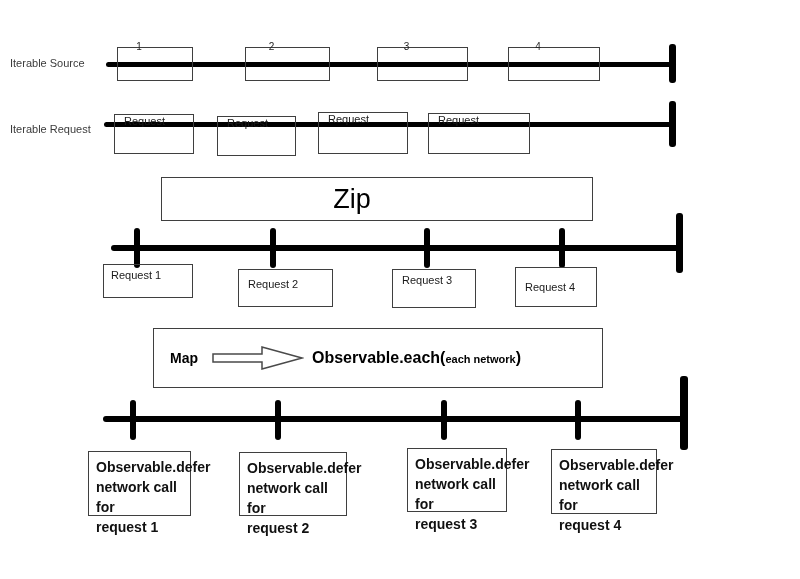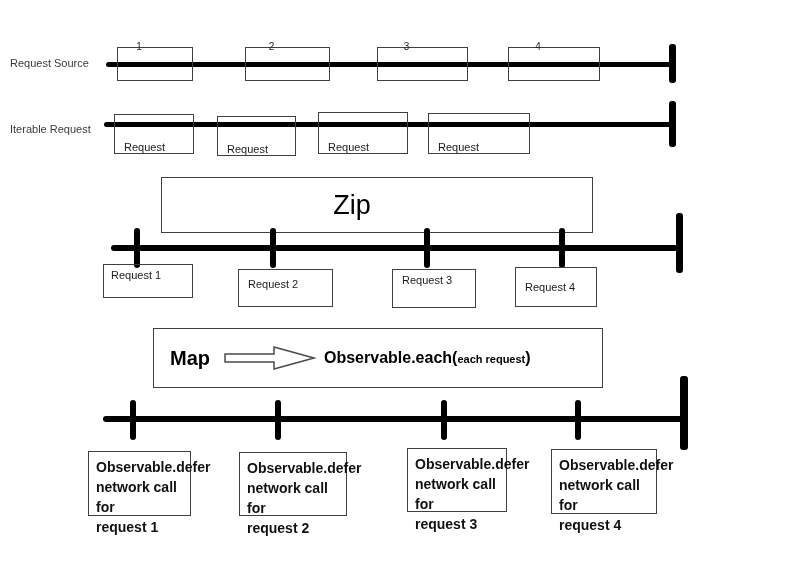--- a/index.html
+++ b/index.html
@@ -5,39 +5,39 @@
   html,body{margin:0;padding:0;background:#fff;}
   .canvas{position:relative;width:800px;height:579px;background:#ffffff;
     font-family:"Liberation Sans",sans-serif;overflow:hidden;color:#1a1a1a;}
   .row-label{position:absolute;font-size:11px;color:#3b3b3b;white-space:nowrap;}
   .tl-line{position:absolute;background:#000;border-radius:3px;}
   .tick{position:absolute;width:6px;height:40px;background:#000;border-radius:3px;}
   .endbar{position:absolute;background:#000;border-radius:3px;}
   .ebox{position:absolute;border:1px solid #3f3f3f;background:transparent;box-sizing:border-box;}
   .num{position:absolute;top:-8px;left:0;right:0;text-align:center;font-size:10px;
     color:#262626;transform:translateX(-16px);line-height:14px;background:transparent;}
-  .req-box{display:flex;align-items:flex-end;font-size:11px;color:#1a1a1a;}
+  .req-box{display:flex;align-items:flex-start;font-size:11px;color:#1a1a1a;}
   .req-box span{padding-left:9px;}
   .rq{font-size:11px;color:#1a1a1a;}
   .op-box{position:absolute;border:1px solid #3f3f3f;background:#fff;box-sizing:border-box;}
   .zip-title{width:100%;height:100%;display:flex;align-items:center;justify-content:center;
     font-size:27px;color:#000;padding-right:50px;box-sizing:border-box;}
   .map-content{width:100%;height:100%;display:flex;align-items:center;padding-left:16px;box-sizing:border-box;}
-  .map-label{font-size:20px;font-weight:bold;color:#000;}
+  .map-label{font-size:14px;font-weight:bold;color:#000;}
   .map-arrow{margin:0 8px 0 14px;display:flex;align-items:center;}
   .map-func{font-size:16px;font-weight:bold;color:#000;white-space:nowrap;}
   .map-func .arg{font-size:11px;font-weight:bold;}
   .defer-box{padding:5px 0 0 7px;font-size:14px;font-weight:bold;line-height:20px;color:#111;}
 </style>
 </head>
 <body>
 
 <div class="canvas">
 
-  <div class="row-label" style="left:10px;top:57px;">Request Source</div>
+  <div class="row-label" style="left:10px;top:57px;">Iterable Source</div>
   <div class="tl-line" style="left:106px;top:62px;width:570px;height:5px;"></div>
   <div class="endbar" style="left:669px;top:44px;width:7px;height:39px;"></div>
 
   <div class="ebox" style="left:117px;top:47px;width:76px;height:34px;">
     <div class="num">1</div>
   </div>
   <div class="ebox" style="left:245px;top:47px;width:85px;height:34px;">
     <div class="num">2</div>
   </div>
   <div class="ebox" style="left:377px;top:47px;width:91px;height:34px;">
@@ -57,21 +57,21 @@
   <div class="ebox req-box" style="left:217px;top:116px;width:79px;height:40px;">
     <span>Request</span>
   </div>
   <div class="ebox req-box" style="left:318px;top:112px;width:90px;height:42px;">
     <span>Request</span>
   </div>
   <div class="ebox req-box" style="left:428px;top:113px;width:102px;height:41px;">
     <span>Request</span>
   </div>
 
-  <div class="op-box" style="left:161px;top:177px;width:432px;height:56px;">
+  <div class="op-box" style="left:161px;top:177px;width:432px;height:44px;">
     <div class="zip-title">Zip</div>
   </div>
 
   <div class="tl-line" style="left:111px;top:245px;width:571px;height:6px;"></div>
   <div class="tick" style="left:134px;top:228px;"></div>
   <div class="tick" style="left:270px;top:228px;"></div>
   <div class="tick" style="left:424px;top:228px;"></div>
   <div class="tick" style="left:559px;top:228px;"></div>
   <div class="endbar" style="left:676px;top:213px;width:7px;height:60px;"></div>
 
@@ -89,21 +89,21 @@
   </div>
 
   <div class="op-box" style="left:153px;top:328px;width:450px;height:60px;">
     <div class="map-content">
       <span class="map-label">Map</span>
       <span class="map-arrow">
         <svg width="92" height="26" viewBox="0 0 92 26">
           <polygon points="1,9 50,9 50,2 90,13 50,24 50,17 1,17" fill="#ffffff" stroke="#4a4a4a" stroke-width="1.5"></polygon>
         </svg>
       </span>
-      <span class="map-func"><span>Observable.each(</span><span class="arg">each request</span><span>)</span></span>
+      <span class="map-func"><span>Observable.each(</span><span class="arg">each network</span><span>)</span></span>
     </div>
   </div>
 
   <div class="tl-line" style="left:103px;top:416px;width:581px;height:6px;"></div>
   <div class="tick" style="left:130px;top:400px;"></div>
   <div class="tick" style="left:275px;top:400px;"></div>
   <div class="tick" style="left:441px;top:400px;"></div>
   <div class="tick" style="left:575px;top:400px;"></div>
   <div class="endbar" style="left:680px;top:376px;width:8px;height:74px;"></div>
 

